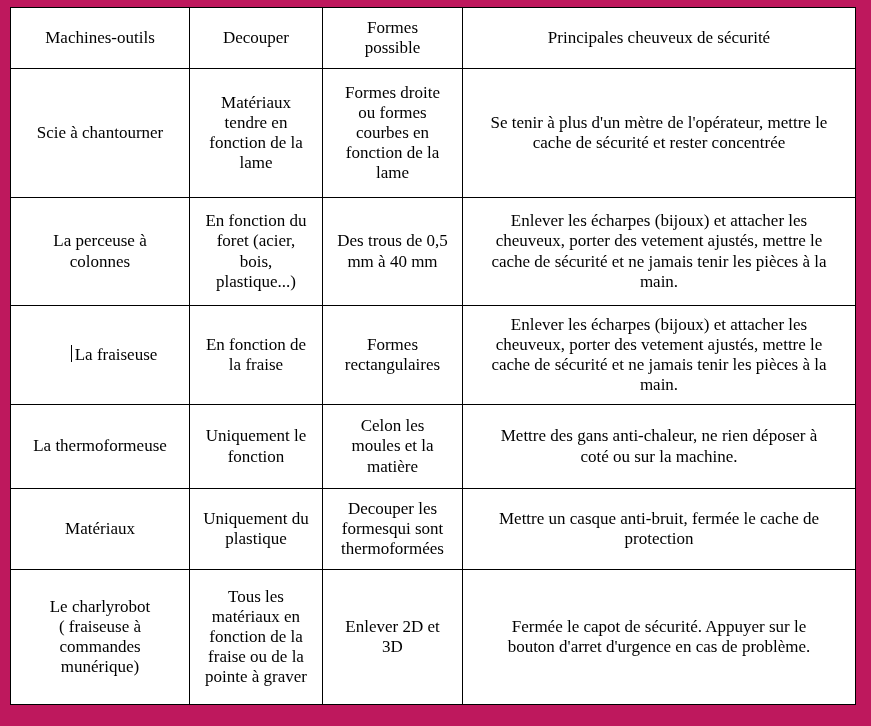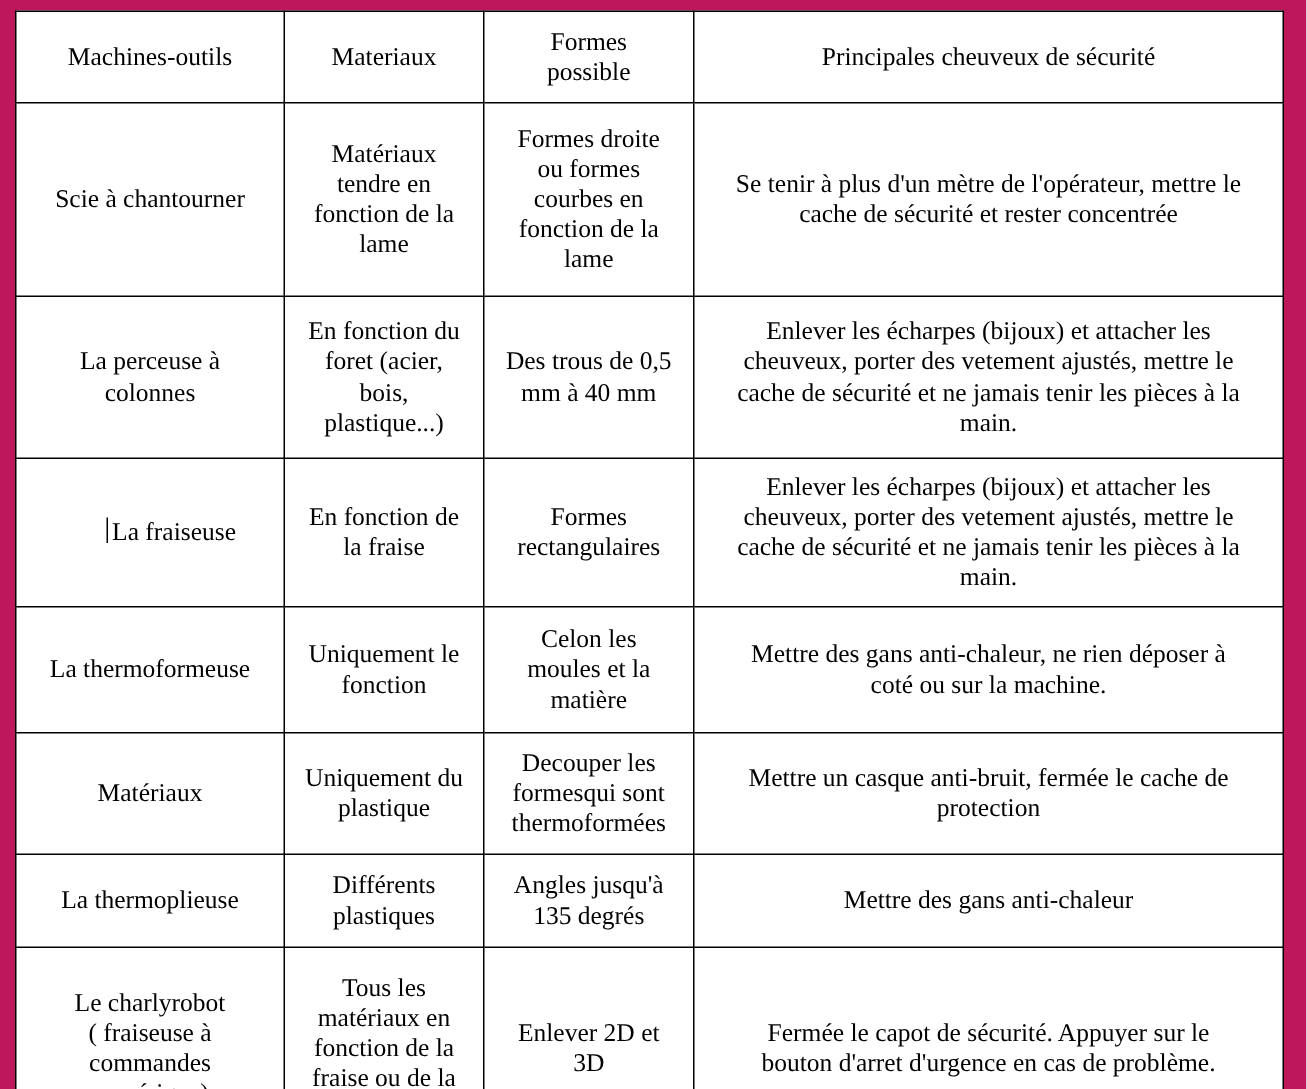--- a/index.html
+++ b/index.html
@@ -95,21 +95,21 @@
       <col class="c2">
       <col class="c3">
       <col class="c4">
     </colgroup>
     <thead>
       <tr>
         <th>
             <span class="cell-text">Machines-outils</span>
           </th>
         <th>
-            <span class="cell-text">Materiaux</span>
+            <span class="cell-text">Decouper</span>
           </th>
         <th>
             <span class="cell-text">Formes
 possible</span>
           </th>
         <th>
             <span class="cell-text">Principales cheuveux de sécurité</span>
           </th>
       </tr>
     </thead>
@@ -210,36 +210,20 @@
             <span class="cell-text">Decouper les
 formesqui sont
 thermoformées</span>
           </td>
         <td class="col-consigne">
             <span class="cell-text">Mettre un casque anti-bruit, fermée le cache de
 protection</span>
           </td>
       </tr>
 
-      <tr class="r6">
-        <td class="col-machine">
-            <span class="cell-text">La thermoplieuse</span>
-          </td>
-        <td class="col-materiaux">
-            <span class="cell-text">Différents
-plastiques</span>
-          </td>
-        <td class="col-formes">
-            <span class="cell-text">Angles jusqu'à
-135 degrés</span>
-          </td>
-        <td class="col-consigne">
-            <span class="cell-text">Mettre des gans anti-chaleur</span>
-          </td>
-      </tr>
 
       <tr class="r7">
         <td class="col-machine">
             <span class="cell-text">Le charlyrobot
 ( fraiseuse à
 commandes
 munérique)</span>
           </td>
         <td class="col-materiaux">
             <span class="cell-text">Tous les

